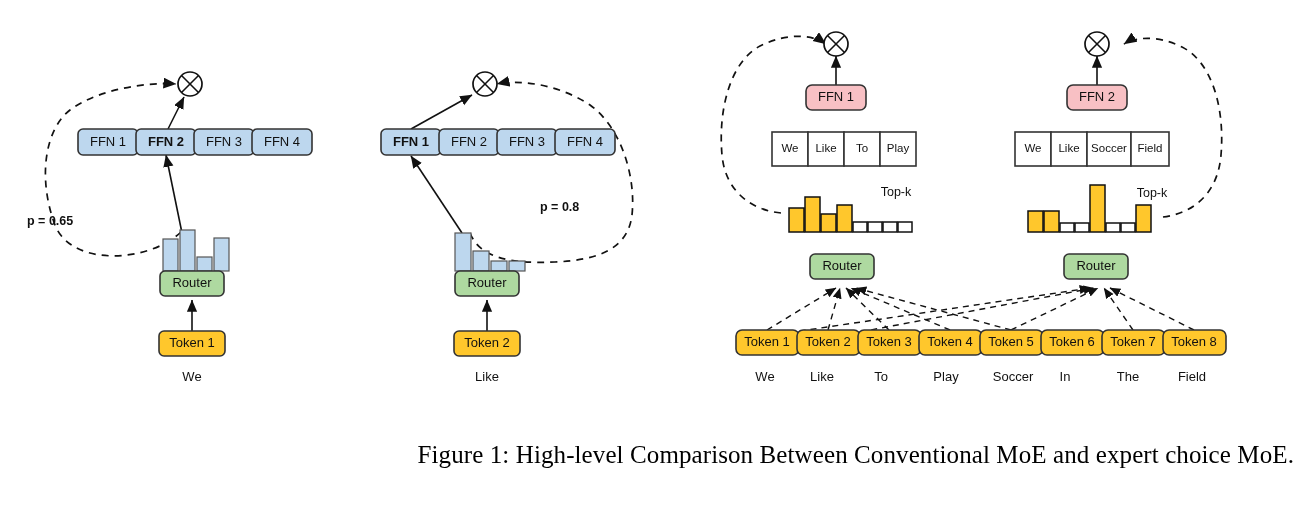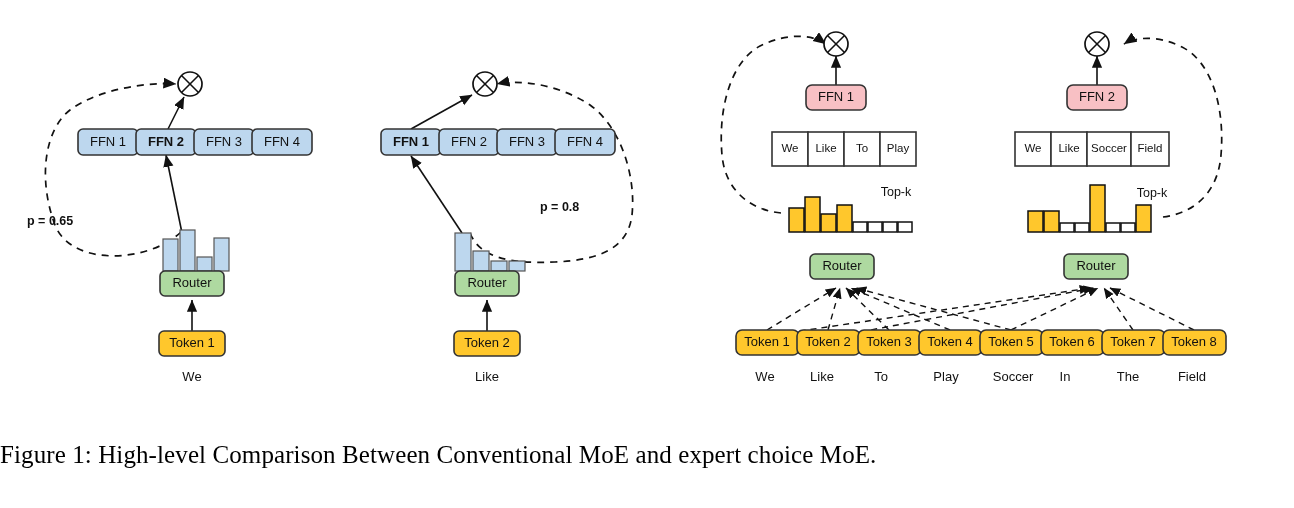--- a/index.html
+++ b/index.html
@@ -61,21 +61,21 @@
     font-size: 11.5px;
     fill: #111111;
     text-anchor: middle;
     dominant-baseline: middle;
   }
   .caption {
     position: absolute;
     left: 0;
     top: 441px;
     width: 1294px;
-    text-align: left;
+    text-align: right;
     font-family: "Liberation Serif", serif;
     font-size: 25px;
     color: #000000;
     letter-spacing: 0.1px;
   }
   .solid-edge {
     stroke: #111111;
     stroke-width: 1.6;
     fill: none;
   }

